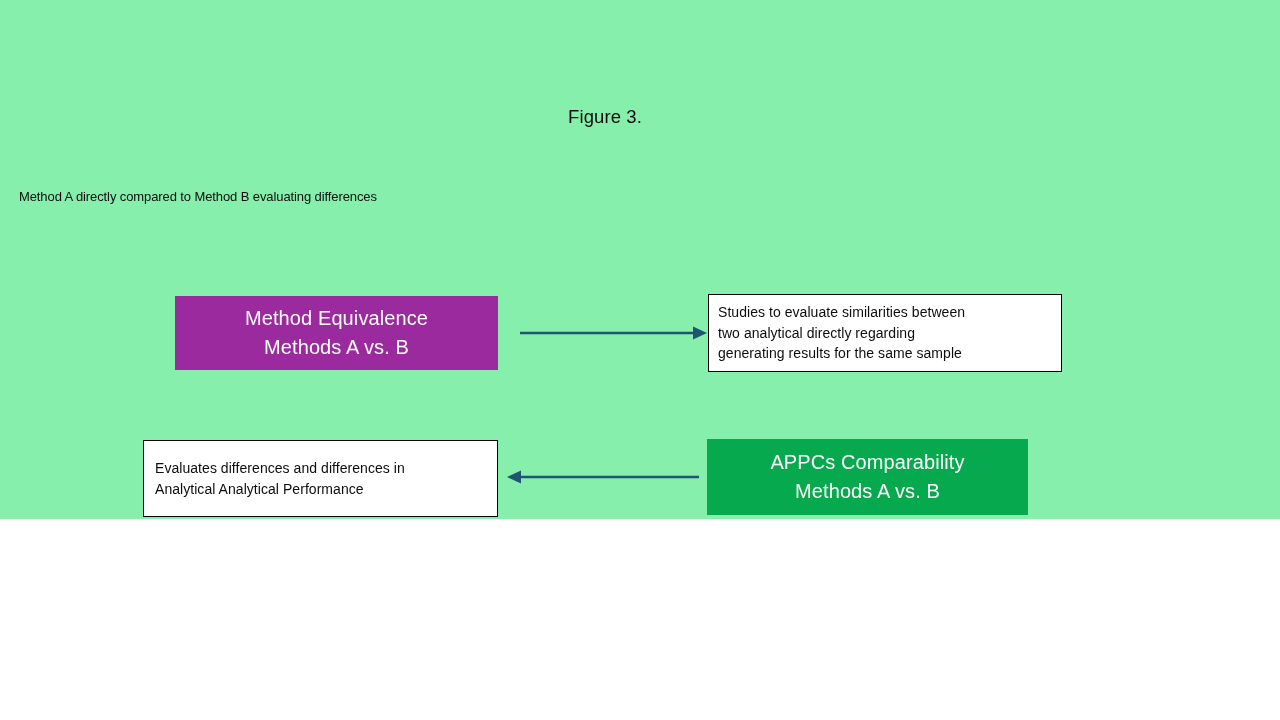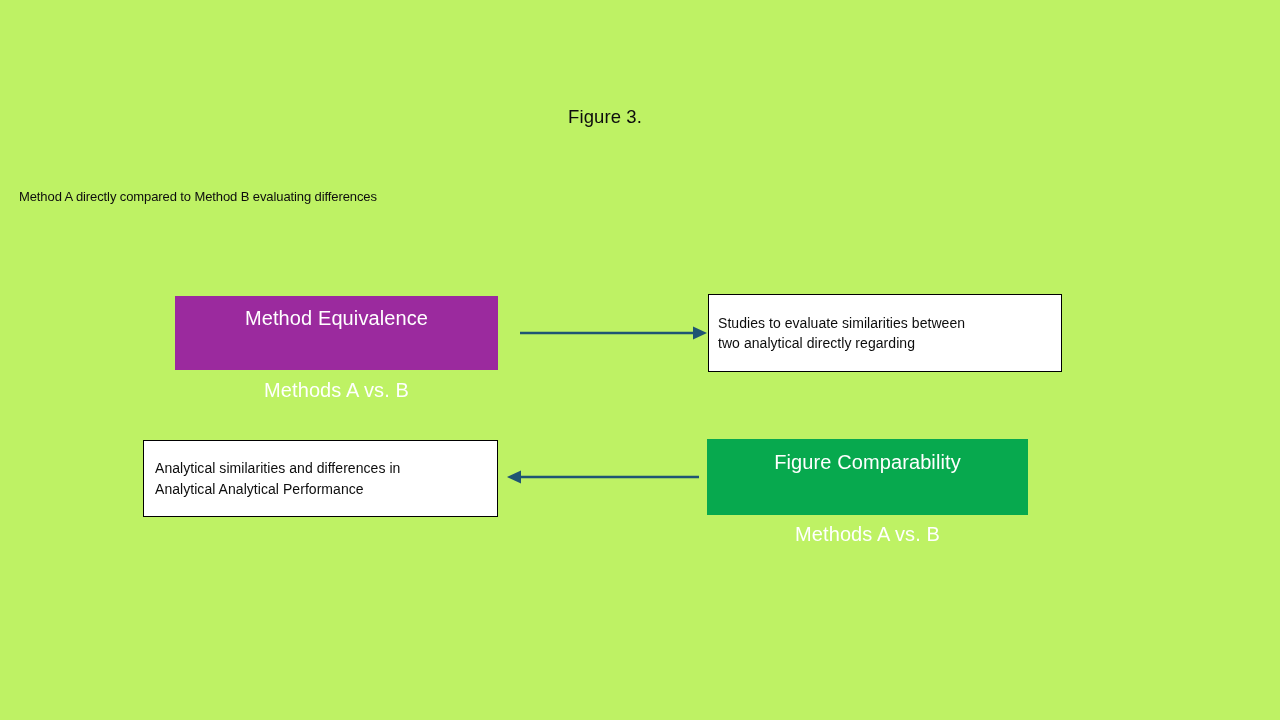--- a/index.html
+++ b/index.html
@@ -12,22 +12,22 @@
     height: 720px;
     background: #ffffff;
     font-family: "Liberation Sans", sans-serif;
     color: #000000;
     overflow: hidden;
   }
 
   #slide {
     position: relative;
     width: 1280px;
-    height: 720px;
-    background: #bef264;
+    height: 519px;
+    background: #86efac;
   }
 
   
   .figure-label {
     position: absolute;
     left: 0;
     top: 104px;
     width: 1210px;
     text-align: center;
     font-size: 18.5px;
@@ -60,21 +60,21 @@
     flex-direction: column;
     align-items: center;
     justify-content: center;
     color: #ffffff;
     font-size: 20px;
     line-height: 29px;
     letter-spacing: 0.1px;
     text-align: center;
     box-sizing: border-box;
   }
-  .proc-box .bline { display: block; white-space: nowrap; margin-top: 43px; }
+  .proc-box .bline { display: block; white-space: nowrap; }
 
   #box-equivalence {
     left: 175px;
     top: 296px;
     width: 323px;
     height: 74px;
     background: #9B2A9E;
   }
 
   #box-comparability {
@@ -151,30 +151,31 @@
   </div>
 
   <svg class="connector" id="arrow-right" viewBox="0 0 190 22" width="190" height="22">
     <line x1="2" y1="11" x2="175" y2="11" stroke="#1F5573" stroke-width="2.4"></line>
     <polygon points="175,4.5 189,11 175,17.5" fill="#1F5573"></polygon>
   </svg>
 
   <div class="desc-box" id="desc-equivalence">
     <span class="dline">Studies to evaluate similarities between</span>
     <span class="dline">two analytical directly regarding</span>
+    <span class="dline">generating results for the same sample</span>
   </div>
 
   <div class="desc-box" id="desc-comparability">
-    <span class="dline">Analytical similarities and differences in</span>
+    <span class="dline">Evaluates differences and differences in</span>
     <span class="dline">Analytical Analytical Performance</span>
   </div>
 
   <svg class="connector" id="arrow-left" viewBox="0 0 196 22" width="196" height="22">
     <line x1="16" y1="11" x2="194" y2="11" stroke="#1F5573" stroke-width="2.4"></line>
     <polygon points="16,4.5 2,11 16,17.5" fill="#1F5573"></polygon>
   </svg>
 
   <div class="proc-box" id="box-comparability">
-    <span class="bline">Figure Comparability</span>
+    <span class="bline">APPCs Comparability</span>
     <span class="bline">Methods A vs. B</span>
   </div>
 
 </div>
 
 </body></html>

